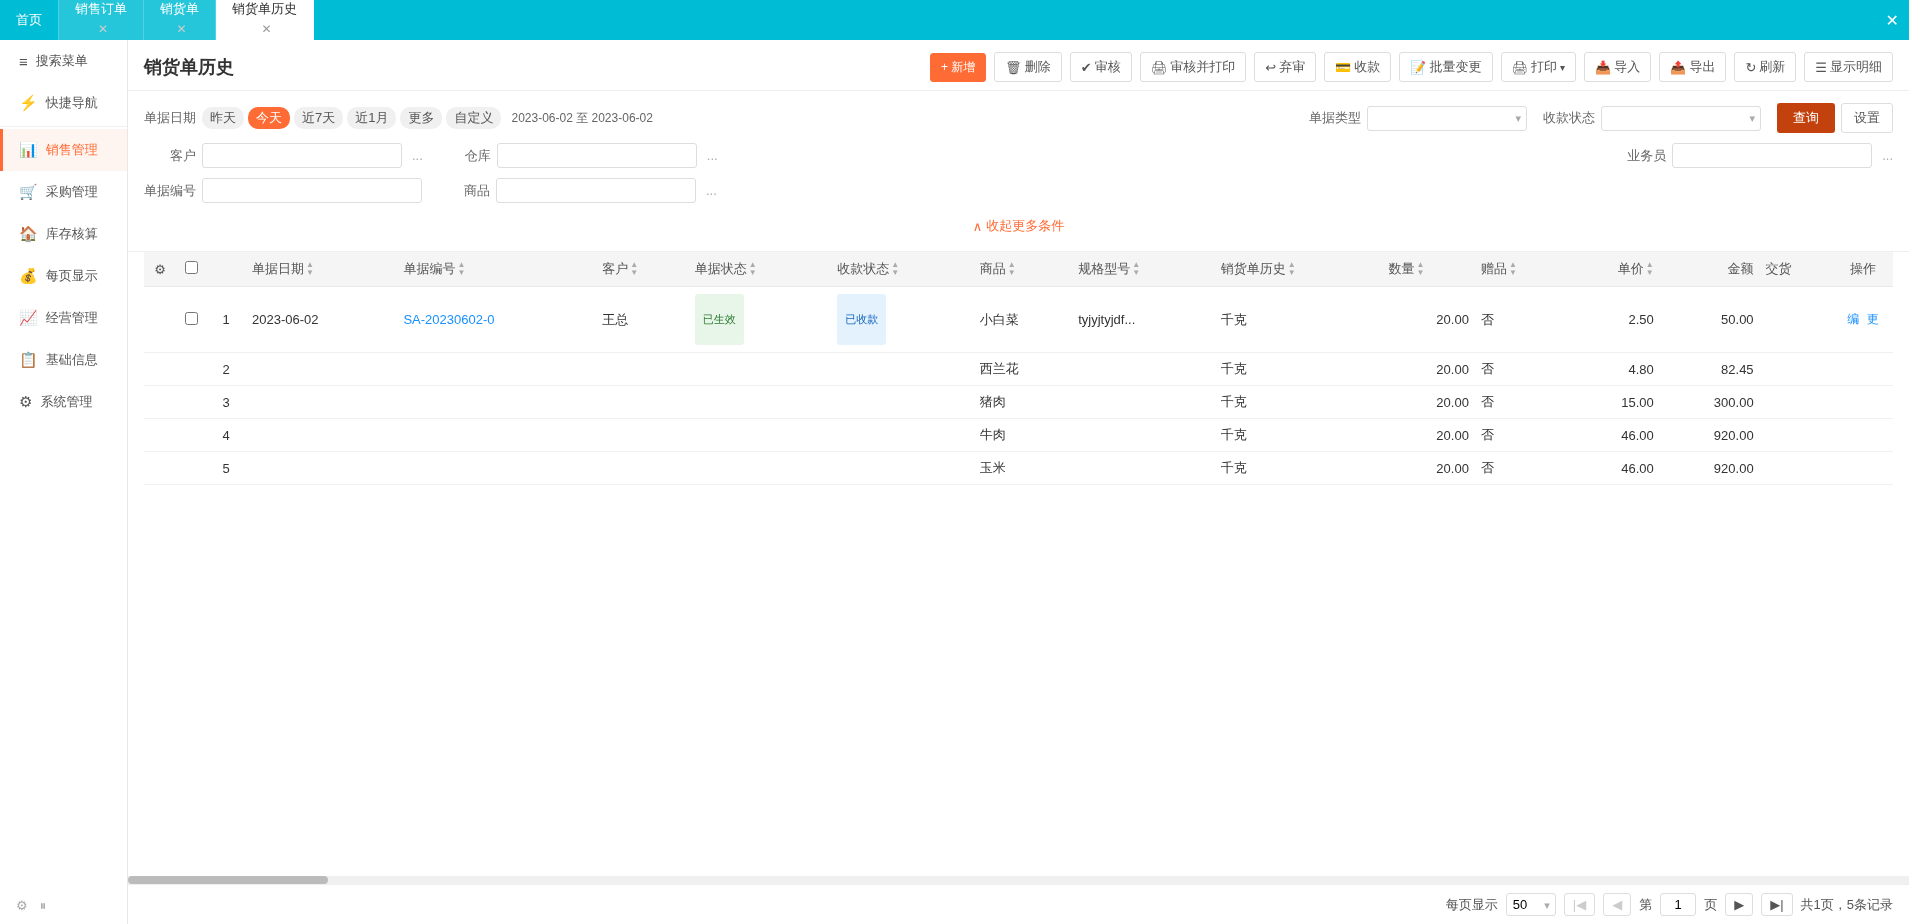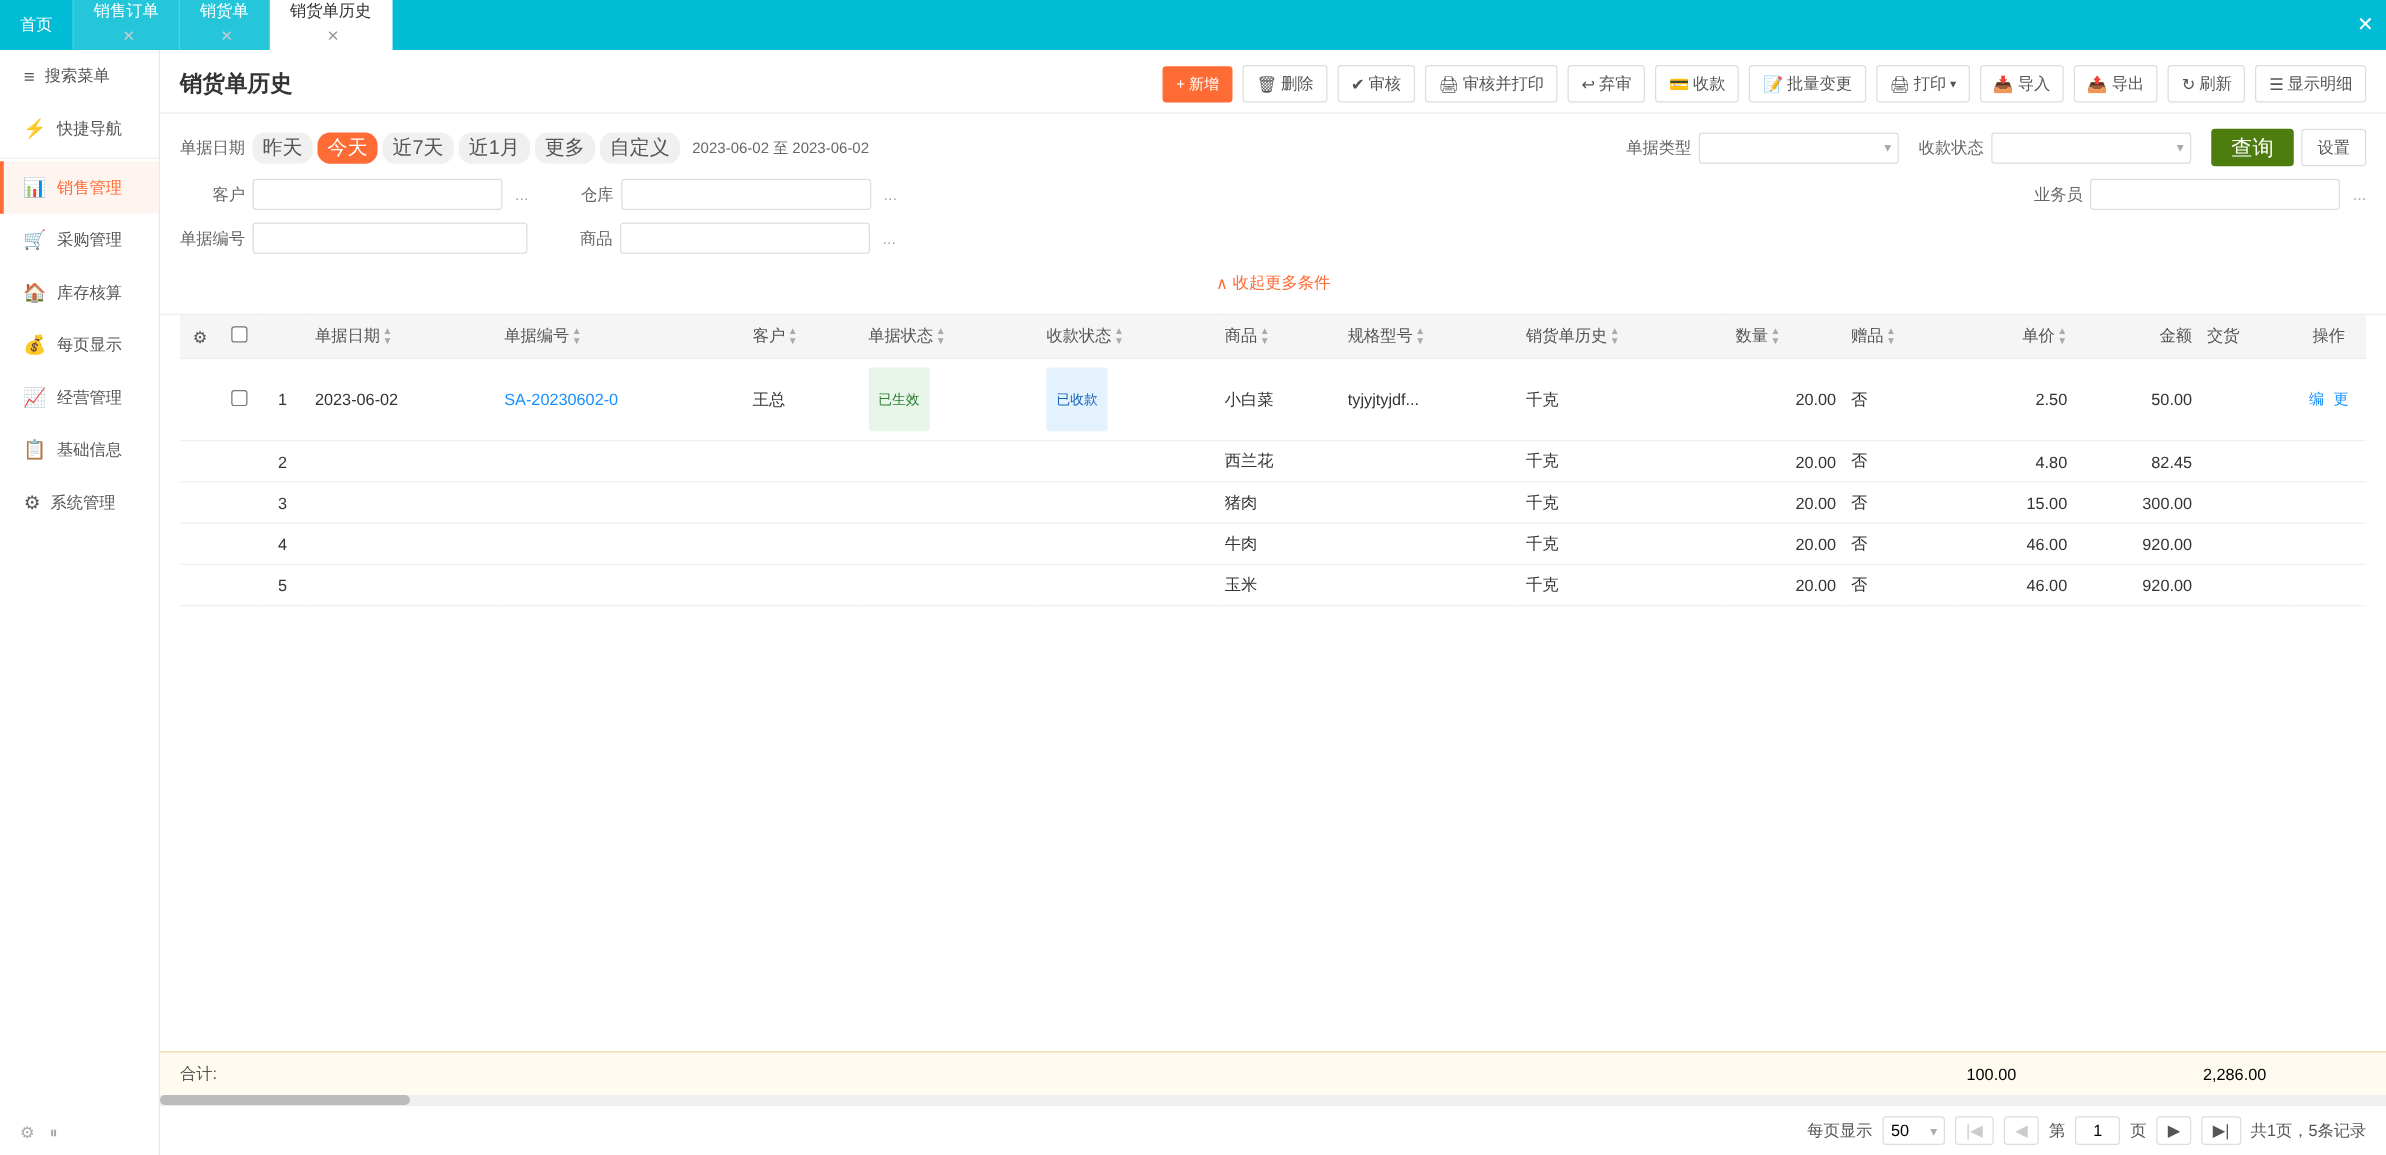--- a/index.html
+++ b/index.html
@@ -46,21 +46,21 @@
     .filter-item { display: flex; align-items: center; gap: 6px; }
     .filter-label { color: #666; white-space: nowrap; min-width: 52px; text-align: right; }
     .filter-input {
       border: 1px solid #ddd; border-radius: 3px; padding: 4px 8px;
       min-width: 120px; color: #333; background: #fff;
     }
     .filter-input-wide { min-width: 200px; }
     .date-chips { display: flex; gap: 4px; align-items: center; }
     .date-chip {
       padding: 2px 8px; border-radius: 10px; cursor: pointer;
-      font-size: 16px; color: #555; background: #f0f0f0;
+      font-size: 13px; color: #555; background: #f0f0f0;
     }
     .date-chip.active { background: #ff6b35; color: #fff; }
     .date-range { font-size: 12px; color: #666; margin-left: 4px; }
     .filter-dots { color: #aaa; cursor: pointer; margin-left: 4px; }
     .filter-select {
       border: 1px solid #ddd; border-radius: 3px; padding: 4px 24px 4px 8px;
       min-width: 160px; color: #333; background: #fff; appearance: none;
       cursor: pointer;
     }
     .select-wrapper { position: relative; display: inline-block; }
@@ -304,21 +304,21 @@
         </div>
         <div class="filter-item">
           <span class="filter-label">收款状态</span>
           <div class="select-wrapper">
             <select class="filter-select">
               <option value=""></option>
             </select>
           </div>
         </div>
         <div style="display:flex; gap:6px;">
-          <button style="background:#4d7c0f;color:#fff;border:none;border-radius:3px;padding:0 16px;cursor:pointer;font-size:17px;">查询</button>
+          <button style="background:#c2410c;color:#fff;border:none;border-radius:3px;padding:0 16px;cursor:pointer;font-size:13px;">查询</button>
           <button style="background:#fff;color:#555;border:1px solid #ddd;border-radius:3px;padding:5px 12px;cursor:pointer;font-size:13px;">设置</button>
         </div>
       </div>
       <div class="filter-row">
         <div class="filter-item">
           <span class="filter-label">客户</span>
           <input class="filter-input filter-input-wide" type="text" style="">
           <span class="filter-dots">...</span>
         </div>
         <div class="filter-item">
@@ -534,29 +534,20 @@
             <td>否</td>
             <td style="text-align:right;">46.00</td>
             <td style="text-align:right;">920.00</td>
             <td></td>
             <td class="col-ops"></td>
           </tr>
         </tbody>
       </table>
     </div>
 
-    <div class="table-footer">
-      <span class="footer-label">合计:</span>
-      <div class="footer-values">
-        <span style="flex:1;"></span>
-        <span style="width:80px;text-align:right;font-weight:500;">100.00</span>
-        <span style="width:120px;text-align:right;font-weight:500;margin-left:80px;">2,286.00</span>
-        <span style="width:80px;"></span>
-      </div>
-    </div>
 
     <div class="table-scroll-bar">
       <div style="width:200px;height:100%;background:#bbb;border-radius:4px;margin-left:0;"></div>
     </div>
 
     <div class="pagination">
       <span class="page-size-label">每页显示</span>
       <div class="select-wrapper">
         <select class="page-size-select">
           <option value="50">50</option>

